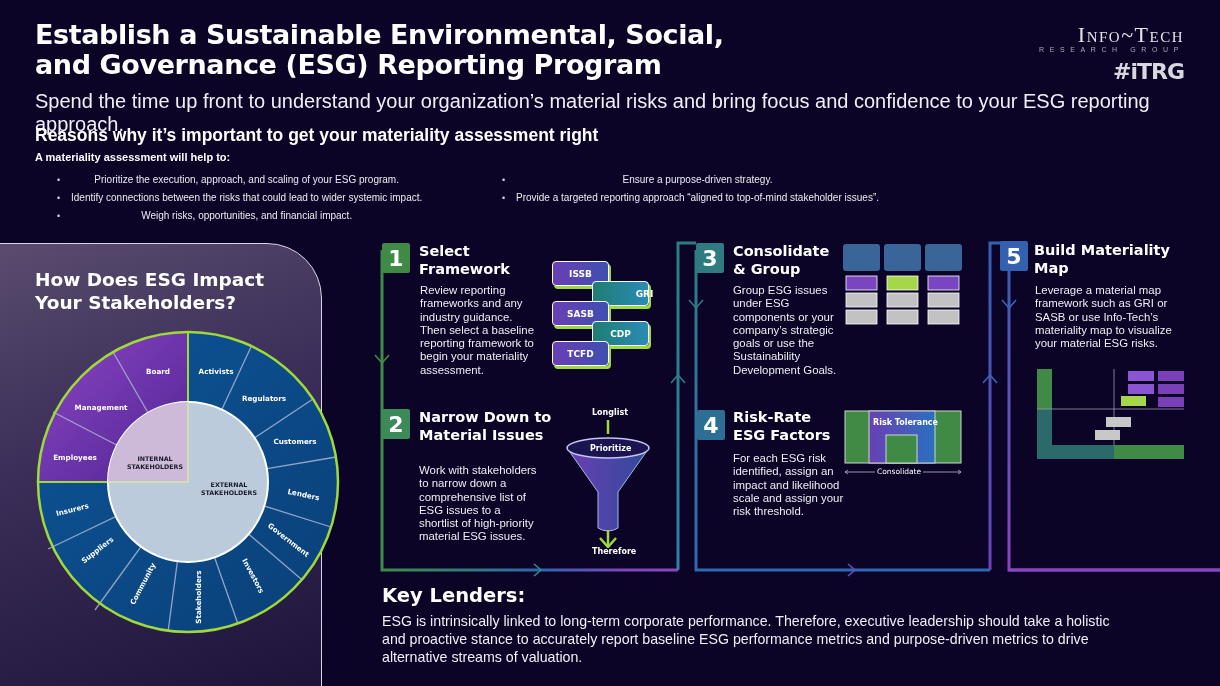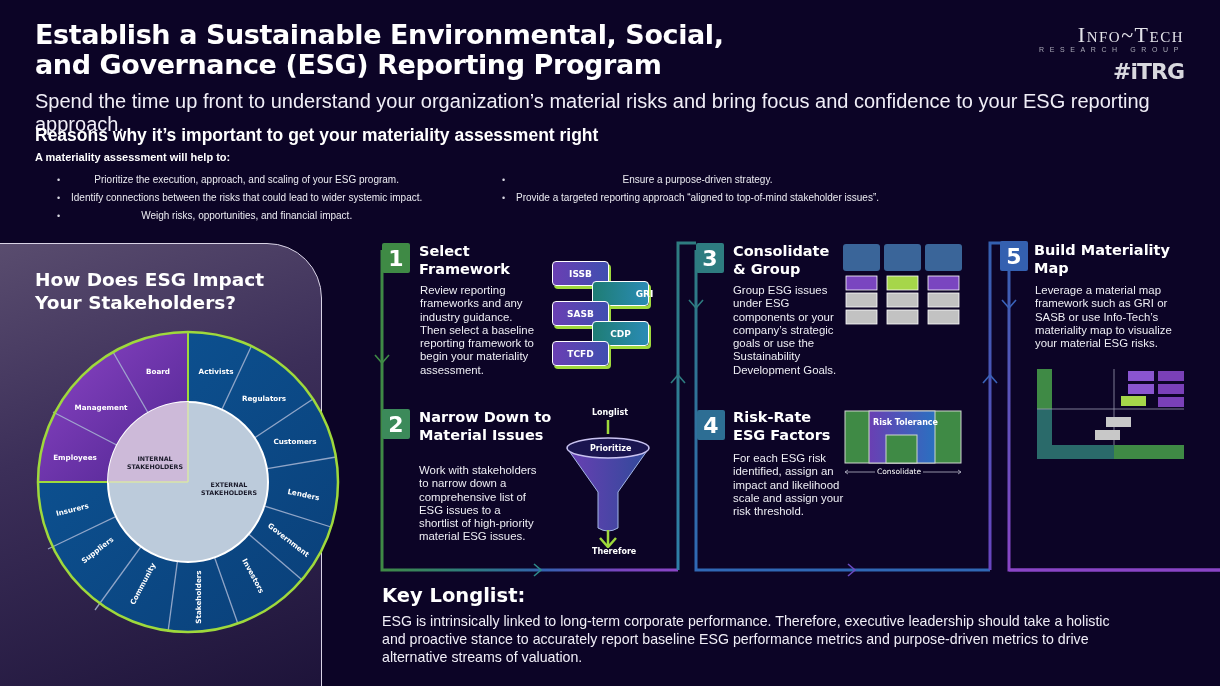--- a/index.html
+++ b/index.html
@@ -322,14 +322,14 @@
   <rect x="92" y="2" width="26" height="10" fill="#8a55d0"></rect>
   <rect x="122" y="2" width="26" height="10" fill="#7a40b8"></rect>
   <rect x="92" y="15" width="26" height="10" fill="#8a55d0"></rect>
   <rect x="122" y="15" width="26" height="10" fill="#7a40b8"></rect>
   <rect x="122" y="28" width="26" height="10" fill="#7a40b8"></rect>
   <rect x="85" y="27" width="25" height="10" fill="#a6d64a"></rect>
   <rect x="70" y="48" width="25" height="10" fill="#c8c8c8"></rect>
   <rect x="59" y="61" width="25" height="10" fill="#c8c8c8"></rect>
 </svg>
 
-<div class="abs key-h">Key Longlist:</div>
+<div class="abs key-h">Key Lenders:</div>
 <div class="abs key-body">ESG is intrinsically linked to long-term corporate performance. Therefore, executive leadership should take a holistic and proactive stance to accurately report baseline ESG performance metrics and purpose-driven metrics to drive alternative streams of valuation.</div>
 
 </body></html>

